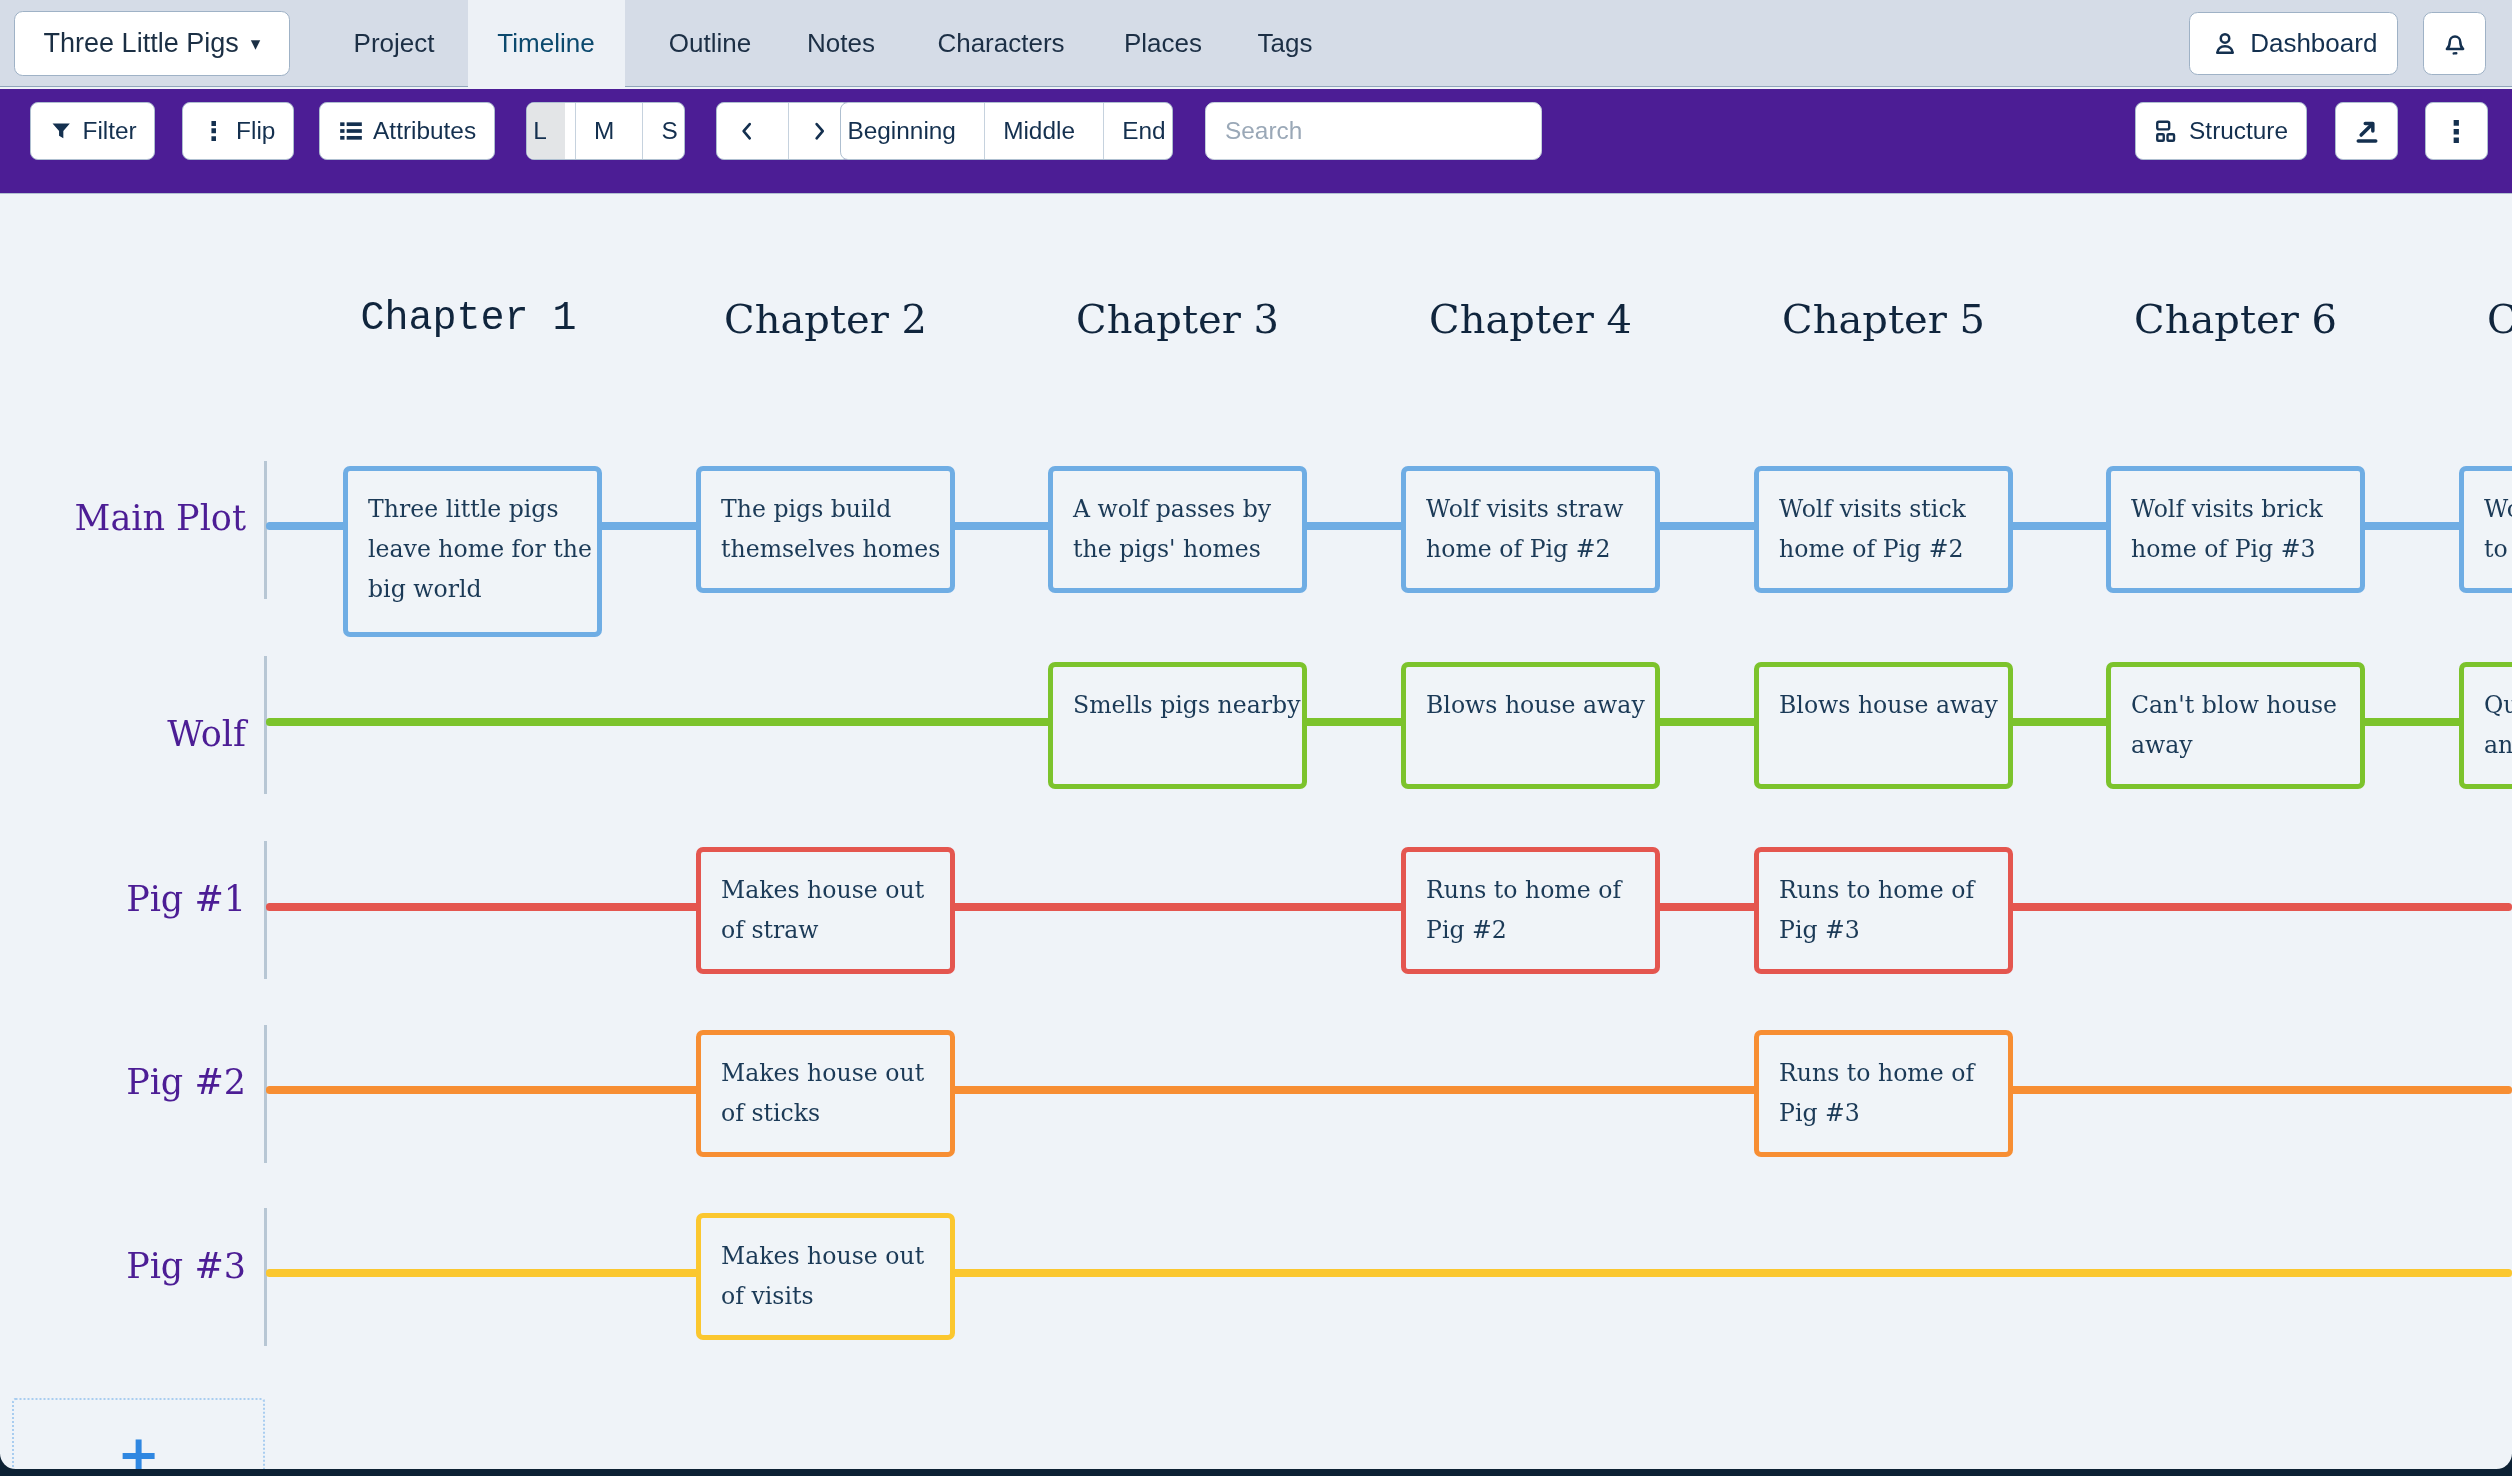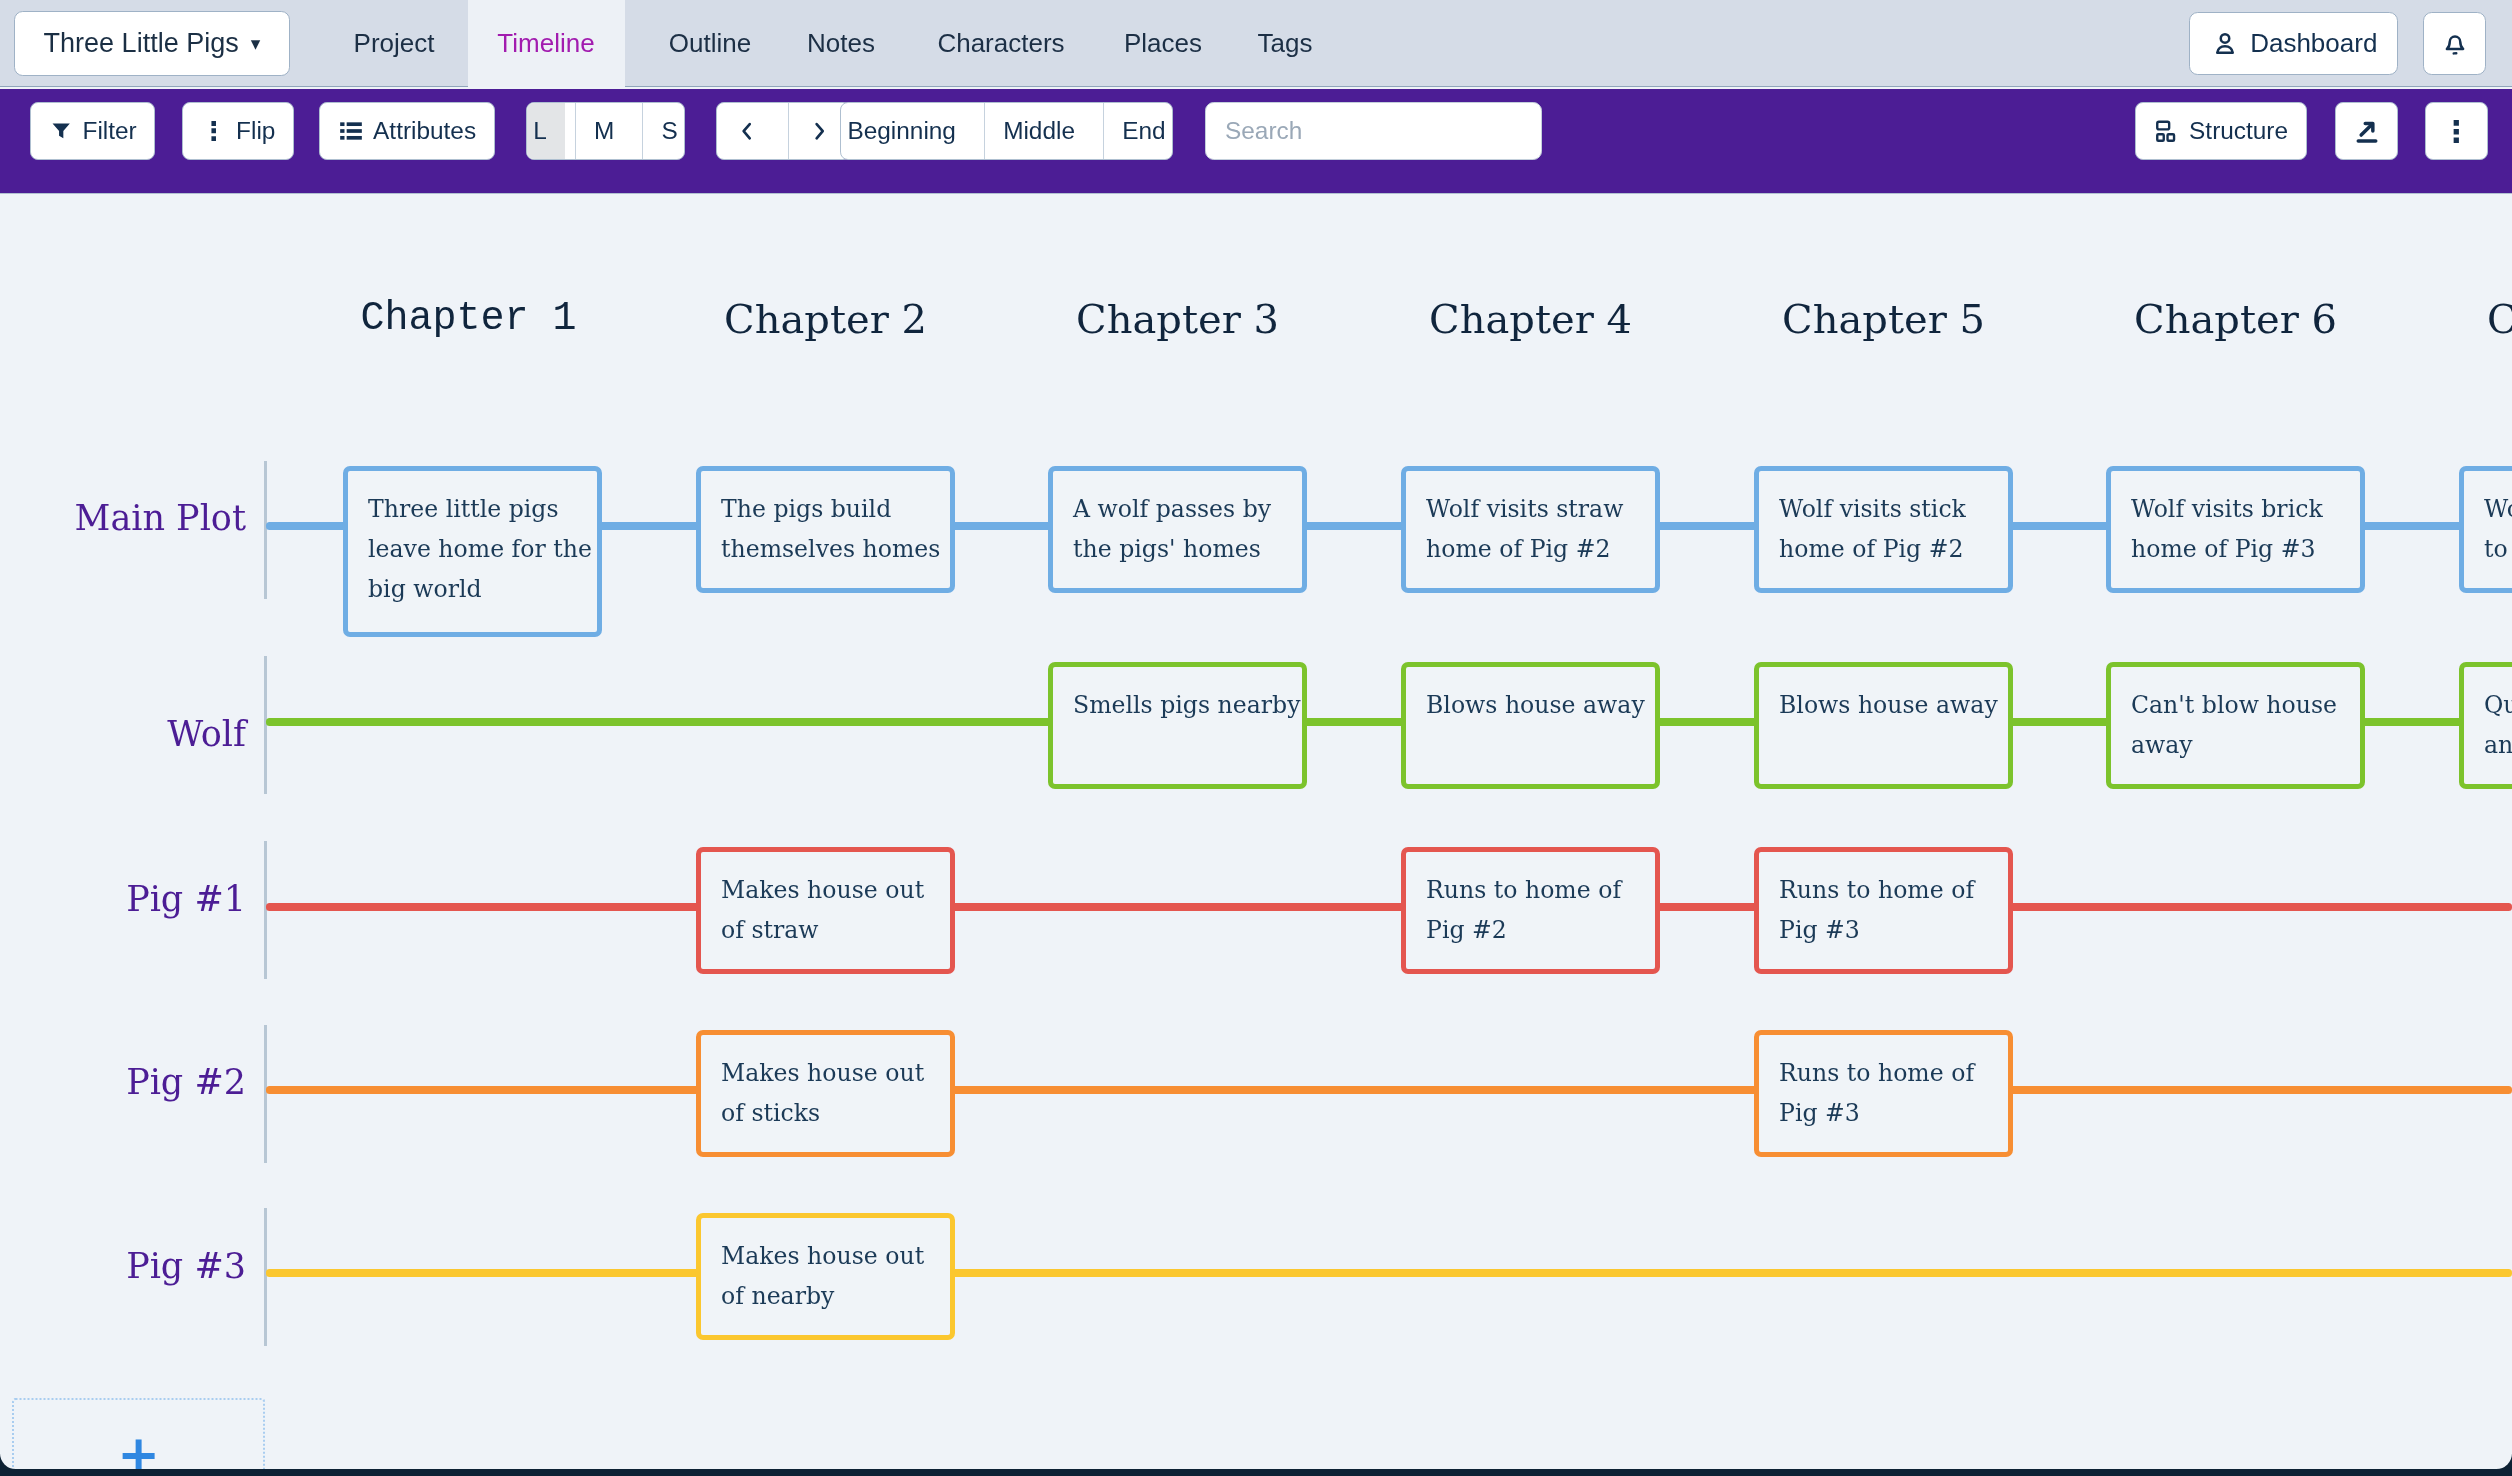--- a/index.html
+++ b/index.html
@@ -11,21 +11,21 @@
   
   .topbar{position:absolute;top:0;left:0;width:100%;height:87px;background:#d5dce7;
           border-bottom:1.7px solid #90a5bb;z-index:30}
   .project-switcher{position:absolute;left:14px;top:11.3px;height:65px;min-width:276px;
           background:#fff;border:1.7px solid #9fb2c6;border-radius:8.7px;display:flex;
           align-items:center;justify-content:center;gap:12.2px;font-size:27px;color:#1b2f44;padding:0 23px}
   .caret{font-size:19px;color:#1b2f44}
   .tabs{position:absolute;left:0;top:0;width:100%;height:87px}
   .tab{position:absolute;top:0;height:87px;display:flex;align-items:center;
        font-size:26px;color:#1c2f45;transform:translateX(-50%);white-space:nowrap;z-index:2}
-  .tab.active{color:#a21caf}
+  .tab.active{color:#0c4a6e}
   .tab-panel{position:absolute;top:0;height:87px;background:#edf1f6;z-index:1}
   .top-btn{position:absolute;top:12.2px;height:63px;background:#fff;border:1.7px solid #9fb2c6;
        border-radius:8.7px;display:flex;align-items:center;justify-content:center;gap:10.5px;
        font-size:26px;color:#14304f}
 
   
   .toolbar{position:absolute;top:89px;left:0;width:100%;height:105px;background:#4c1d95;
            border-bottom:1.7px solid #b2c1d1;z-index:30}
   .btn{position:absolute;top:13px;height:58px;background:#fff;border:1.7px solid #aebfd0;
        border-radius:7.9px;display:flex;align-items:center;justify-content:center;gap:9.6px;
@@ -267,21 +267,21 @@
       </div>
       <div class="card" style="left: 1754px; top: 1030px; height: 127px; border-color: rgb(247, 142, 51);">
         <div class="card-line">Runs to home of</div>
         <div class="card-line">Pig #3</div>
       </div>
       <div class="row-label" style="top: 1240px;">Pig #3</div>
       <div class="row-tick" style="left: 264px; top: 1208px; height: 138px;"></div>
       <div class="row-line" style="left: 266px; top: 1269px; width: 2246px; background: rgb(251, 199, 47);"></div>
       <div class="card" style="left: 696px; top: 1213px; height: 127px; border-color: rgb(251, 199, 47);">
         <div class="card-line">Makes house out</div>
-        <div class="card-line">of nearby</div>
+        <div class="card-line">of visits</div>
       </div>
     </div>
 
   <div class="add-box">
     <span class="add-plus">+</span>
   </div>
 
 </div>
 
 

